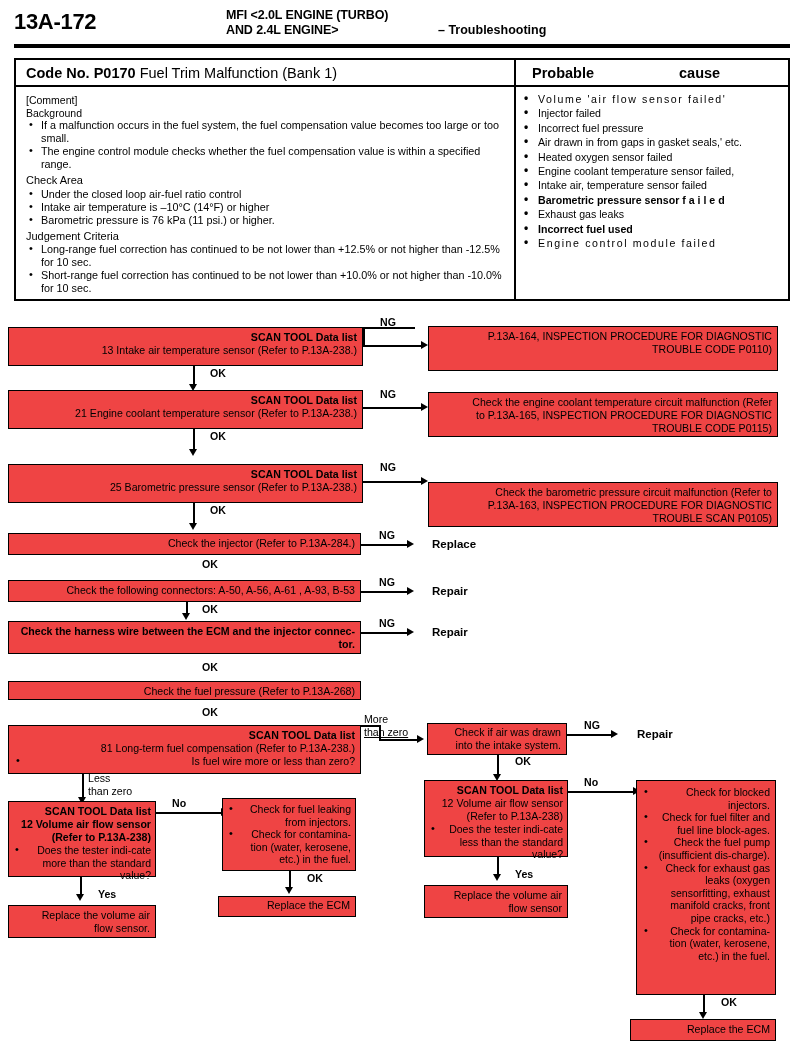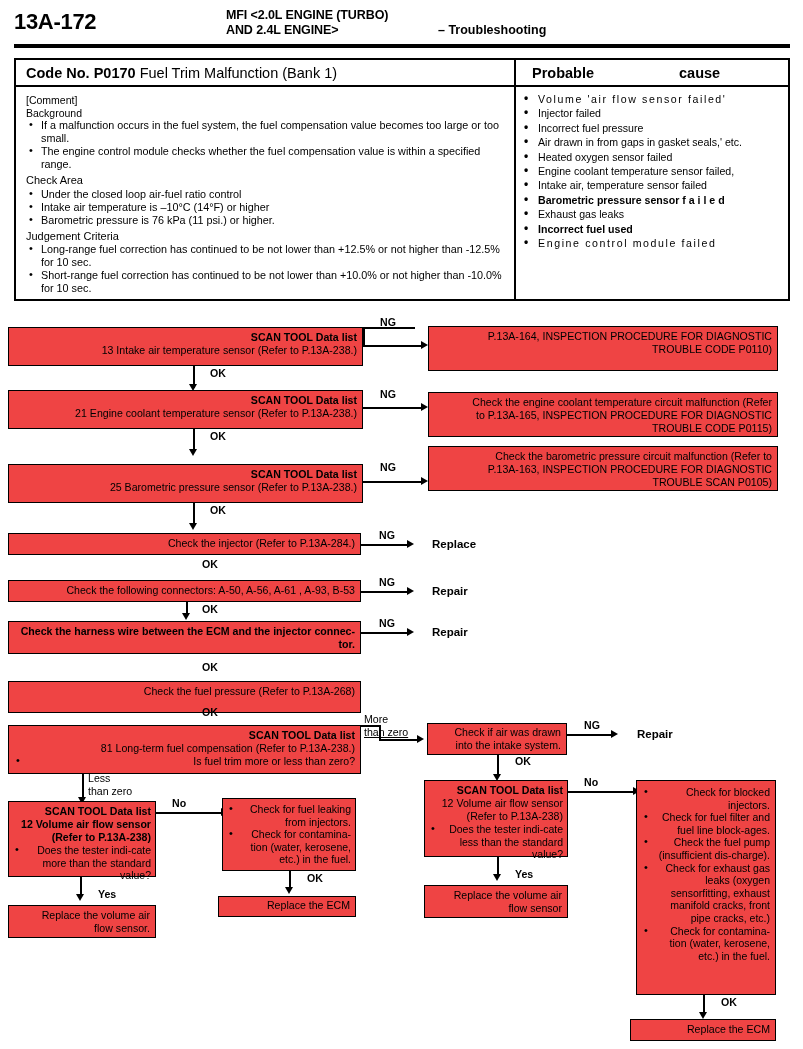--- a/index.html
+++ b/index.html
@@ -176,21 +176,21 @@
       <div>25 Barometric pressure sensor (Refer to P.13A-238.)</div>
     </div>
   </div>
   <div class="hline" style="left:363px;top:481px;width:60px;"></div>
   <div class="arrR" style="left:421px;top:477px;"></div>
   <div class="lab bold" style="left:368px;top:461px;">NG</div>
   <div class="vline" style="left:193px;top:503px;height:22px;"></div>
   <div class="arrD" style="left:189px;top:523px;"></div>
   <div class="lab bold" style="left:198px;top:504px;">OK</div>
 
-  <div class="box" style="left:428px;top:446px;width:350px;height:45px;">
+  <div class="box" style="left:428px;top:482px;width:350px;height:45px;">
     <div class="t" style="padding:3px 5px;">
       <div>Check the barometric pressure circuit malfunction (Refer to</div>
       <div>P.13A-163, INSPECTION PROCEDURE FOR DIAGNOSTIC</div>
       <div>TROUBLE SCAN P0105)</div>
     </div>
   </div>
 
   <div class="box" style="left:8px;top:533px;width:353px;height:22px;">
     <div class="t" style="padding-top:3px;">Check the injector (Refer to P.13A-284.)</div>
   </div>
@@ -216,31 +216,31 @@
       <div class="b">Check the harness wire between the ECM and the injector connec-</div>
       <div class="b">tor.</div>
     </div>
   </div>
   <div class="hline" style="left:361px;top:632px;width:48px;"></div>
   <div class="arrR" style="left:407px;top:628px;"></div>
   <div class="lab bold" style="left:367px;top:617px;">NG</div>
   <div class="plain" style="left:432px;top:626px;">Repair</div>
   <div class="lab bold" style="left:190px;top:661px;">OK</div>
 
-  <div class="box" style="left:8px;top:681px;width:353px;height:32px;">
+  <div class="box" style="left:8px;top:681px;width:353px;height:19px;">
     <div class="t" style="padding-top:3px;">Check the fuel pressure (Refer to P.13A-268)</div>
   </div>
   <div class="lab bold" style="left:190px;top:706px;">OK</div>
 
   <div class="box" style="left:8px;top:725px;width:353px;height:49px;">
     <div class="t" style="padding-top:3px;">
       <div class="b">SCAN TOOL Data list</div>
       <div>81 Long-term fuel compensation (Refer to P.13A-238.)</div>
       <ul class="bx">
-        <li>Is fuel trim more or less than zero?</li>
+        <li>Is fuel wire more or less than zero?</li>
       </ul>
     </div>
   </div>
 
   <div class="hline" style="left:361px;top:725px;width:20px;"></div>
   <div class="vline" style="left:379px;top:725px;height:15px;"></div>
   <div class="hline" style="left:379px;top:739px;width:40px;"></div>
   <div class="arrR" style="left:417px;top:735px;"></div>
   <div class="lab" style="left:364px;top:713px;">More</div>
   <div class="lab" style="left:364px;top:726px;text-decoration:underline;">than zero</div>

